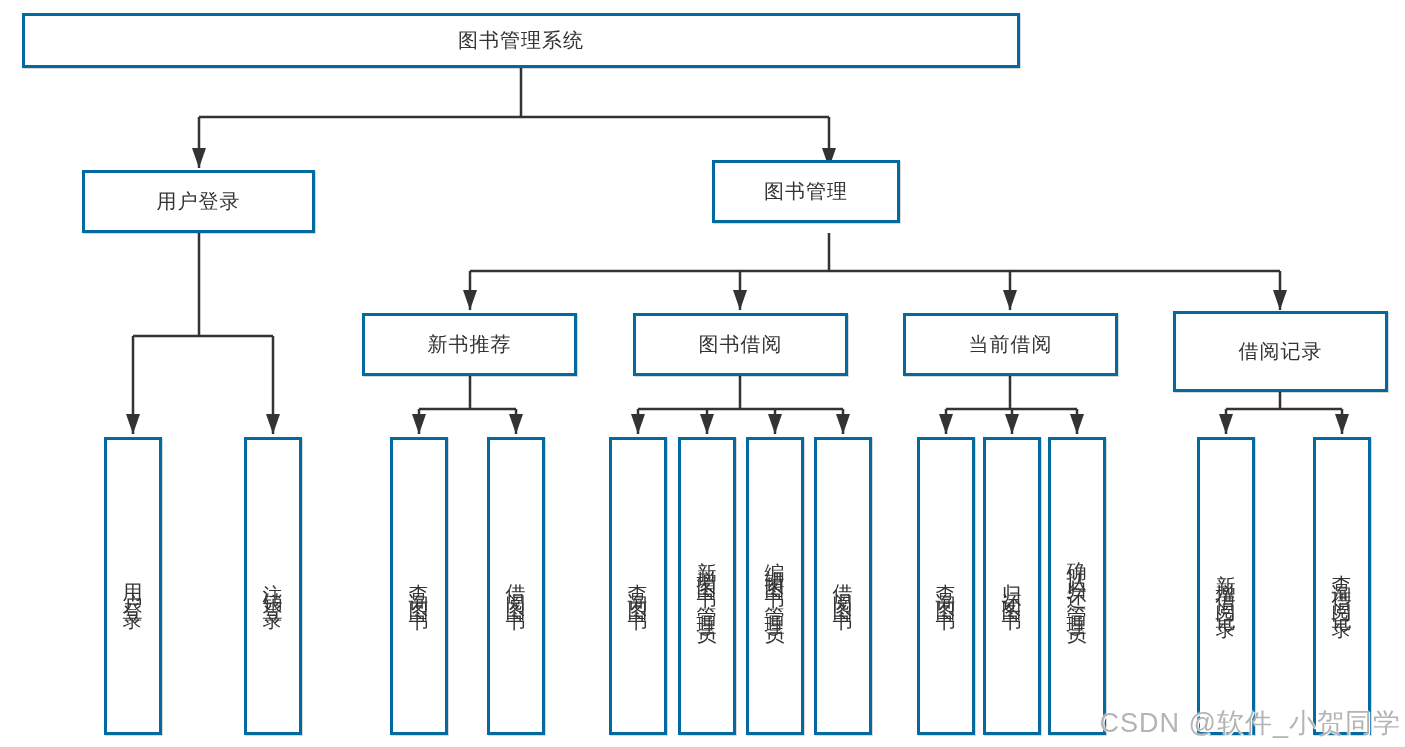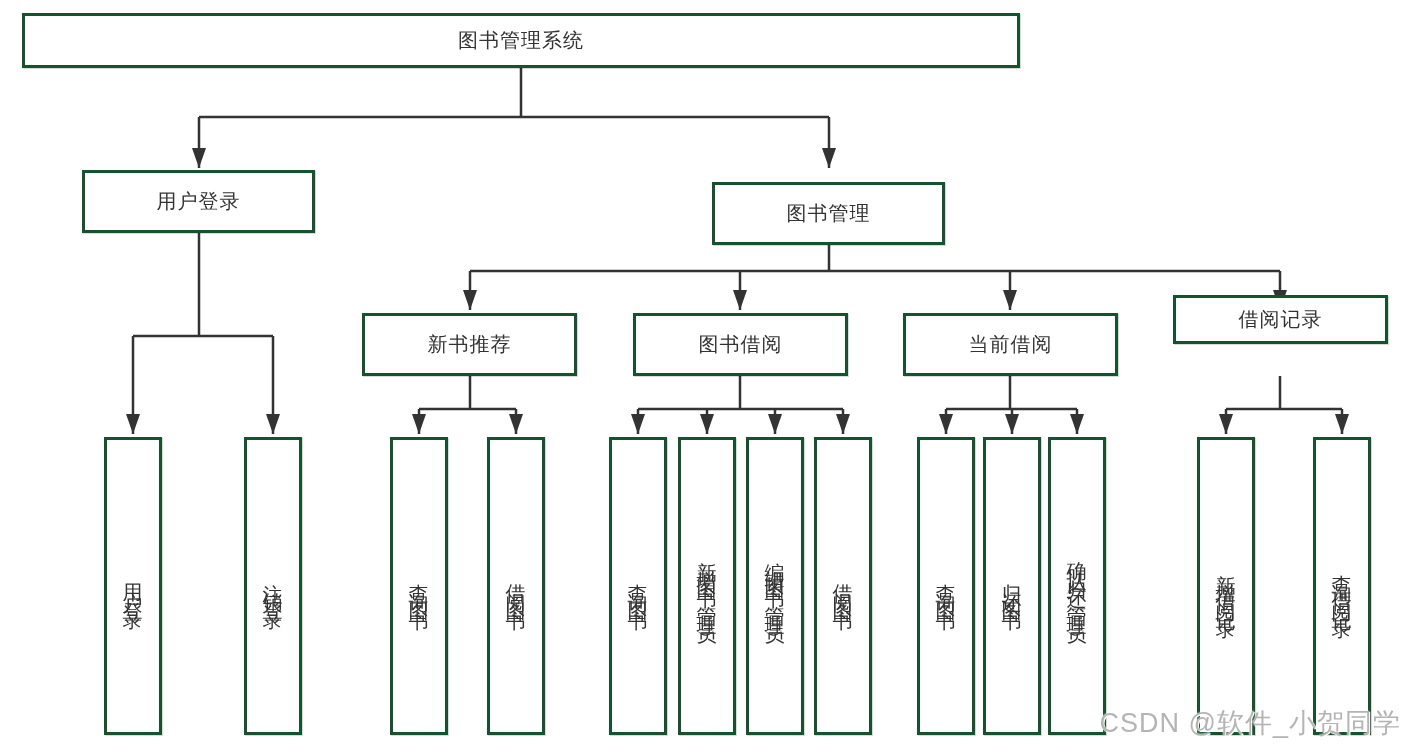--- a/index.html
+++ b/index.html
@@ -12,21 +12,21 @@
     font-family: "Liberation Sans", sans-serif;
   }
   .connectors {
     position: absolute;
     left: 0; top: 0;
     width: 1405px; height: 747px;
   }
   .node {
     position: absolute;
     background: #ffffff;
-    border: 3px solid #14532d;
+    border: 3px solid #0369a1;
     box-sizing: border-box;
     display: flex;
     align-items: center;
     justify-content: center;
     color: #333333;
     font-size: 20px;
     letter-spacing: 1px;
     white-space: nowrap;
     box-shadow: 1px 1px 0 rgba(0,0,0,0.15);
   }
@@ -92,26 +92,26 @@
 
       <path d="M1280,376 V409 M1226,409 H1342"></path>
       <line x1="1226" y1="409" x2="1226" y2="434" marker-end="url(#arrow)"></line>
       <line x1="1342" y1="409" x2="1342" y2="434" marker-end="url(#arrow)"></line>
     </g>
   </svg>
 
   <div class="node" style="left:22px; top:13px; width:998px; height:55px;">图书管理系统</div>
 
   <div class="node" style="left:82px; top:170px; width:233px; height:63px;">用户登录</div>
-  <div class="node" style="left:712px; top:182px; width:233px; height:63px;">图书管理</div>
+  <div class="node" style="left:712px; top:160px; width:188px; height:63px;">图书管理</div>
 
   <div class="node" style="left:633px; top:313px; width:215px; height:63px;">图书借阅</div>
   <div class="node" style="left:362px; top:313px; width:215px; height:63px;">新书推荐</div>
   <div class="node" style="left:903px; top:313px; width:215px; height:63px;">当前借阅</div>
-  <div class="node" style="left:1173px; top:295px; width:215px; height:49px;">借阅记录</div>
+  <div class="node" style="left:1173px; top:311px; width:215px; height:81px;">借阅记录</div>
 
   <div class="node vnode" style="left:104px; top:437px; width:58px; height:298px;">用户登录</div>
   <div class="node vnode" style="left:244px; top:437px; width:58px; height:298px;">注销登录</div>
 
   <div class="node vnode" style="left:390px; top:437px; width:58px; height:298px;">查询图书</div>
   <div class="node vnode" style="left:487px; top:437px; width:58px; height:298px;">借阅图书</div>
 
   <div class="node vnode" style="left:609px; top:437px; width:58px; height:298px;">查询图书</div>
   <div class="node vnode" style="left:678px; top:437px; width:58px; height:298px;">新增图书（管理员）</div>
   <div class="node vnode" style="left:746px; top:437px; width:58px; height:298px;">编辑图书（管理员）</div>

